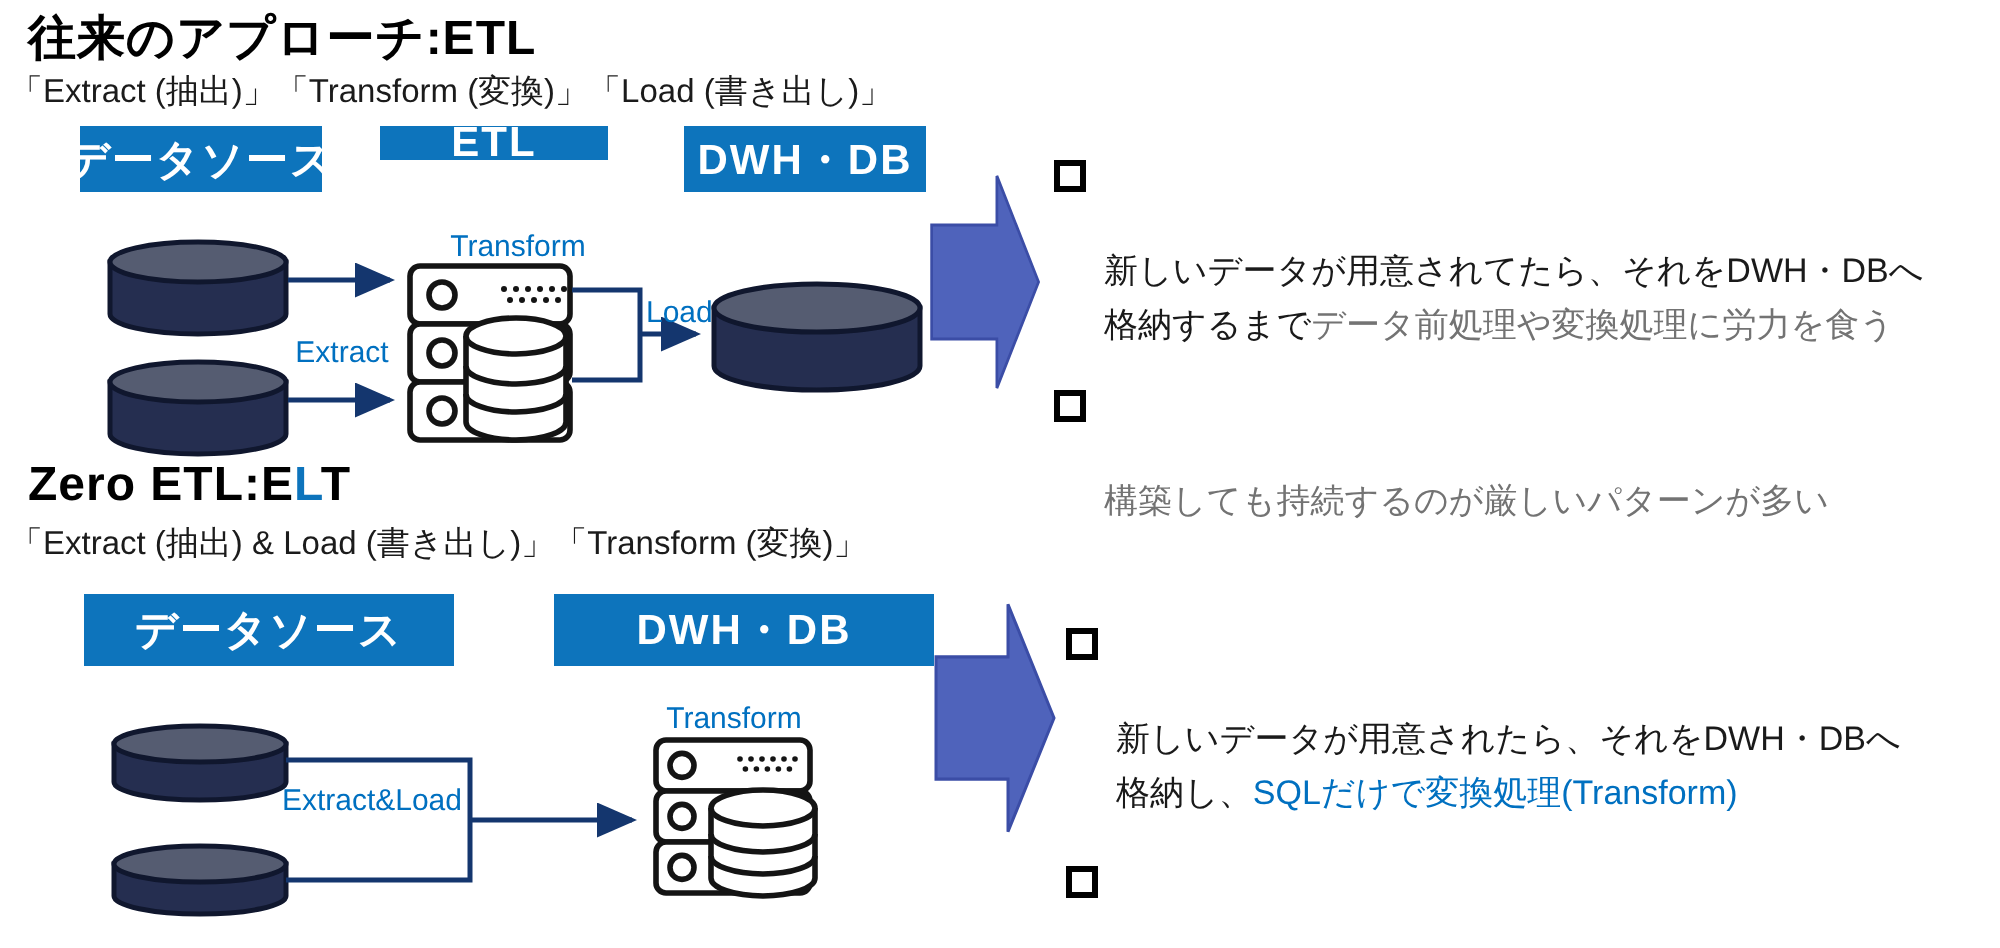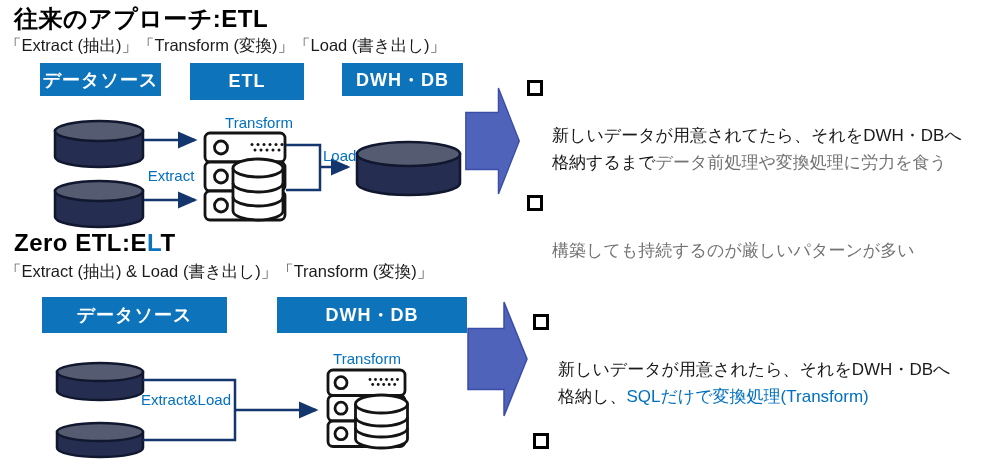--- a/index.html
+++ b/index.html
@@ -5,21 +5,21 @@
   html,body{margin:0;padding:0;background:#fff;}
   #canvas{
     position:relative;width:1000px;height:474px;background:#ffffff;
     font-family:"Liberation Sans","DejaVu Sans",sans-serif;overflow:hidden;
   }
   .abs{position:absolute;}
   .sec-title{font-size:24px;font-weight:bold;color:#000;letter-spacing:.5px;white-space:nowrap;}
   .sec-title .hl{color:#0d74bc;}
   .sec-sub{font-size:16.5px;color:#1b1b1b;white-space:nowrap;}
   .hdr-box{
-    background:#0d74bc;color:#ffffff;font-weight:bold;font-size:18px;
+    background:#0d74bc;color:#ffffff;font-weight:bold;font-size:21px;
     display:flex;align-items:center;justify-content:center;letter-spacing:1px;white-space:nowrap;
   }
   .bullets{display:flex;flex-direction:column;}
   .bullet{display:flex;gap:9px;}
   .bullet + .bullet{margin-top:13px;}
   .chk{flex:0 0 auto;width:10px;height:10px;border:3px solid #000;margin-top:6px;}
   .btxt{font-size:17px;line-height:27px;color:#1a1a1a;white-space:nowrap;margin-top:48px;}
   .red{color:#737373;}
   .blue{color:#0070c0;}
   svg text{font-family:"Liberation Sans","DejaVu Sans",sans-serif;}
@@ -29,21 +29,21 @@
 <body>
 
 <div id="canvas">
 
   <div class="abs sec-title" style="left:14px;top:3px;">往来のアプローチ:ETL</div>
   <div class="abs sec-sub" style="left:5px;top:35px;">「Extract (抽出)」「Transform (変換)」「Load (書き出し)」</div>
 
   <div class="abs hdr-box" style="left:40px;top:63px;width:121px;height:33px;">
     <span>データソース</span>
   </div>
-  <div class="abs hdr-box" style="left:190px;top:63px;width:114px;height:37px;">
+  <div class="abs hdr-box" style="left:190px;top:63px;width:114px;height:17px;">
     <span>ETL</span>
   </div>
   <div class="abs hdr-box" style="left:342px;top:63px;width:121px;height:33px;">
     <span>DWH・DB</span>
   </div>
 
   <svg class="abs" style="left:40px;top:105px;" width="430" height="125" viewBox="0 0 430 125">
     <defs>
       <marker id="ah1" markerWidth="9" markerHeight="8" refX="7" refY="3.5" orient="auto">
         <path d="M0,0 L8,3.5 L0,7 Z" fill="#14366e"></path>

